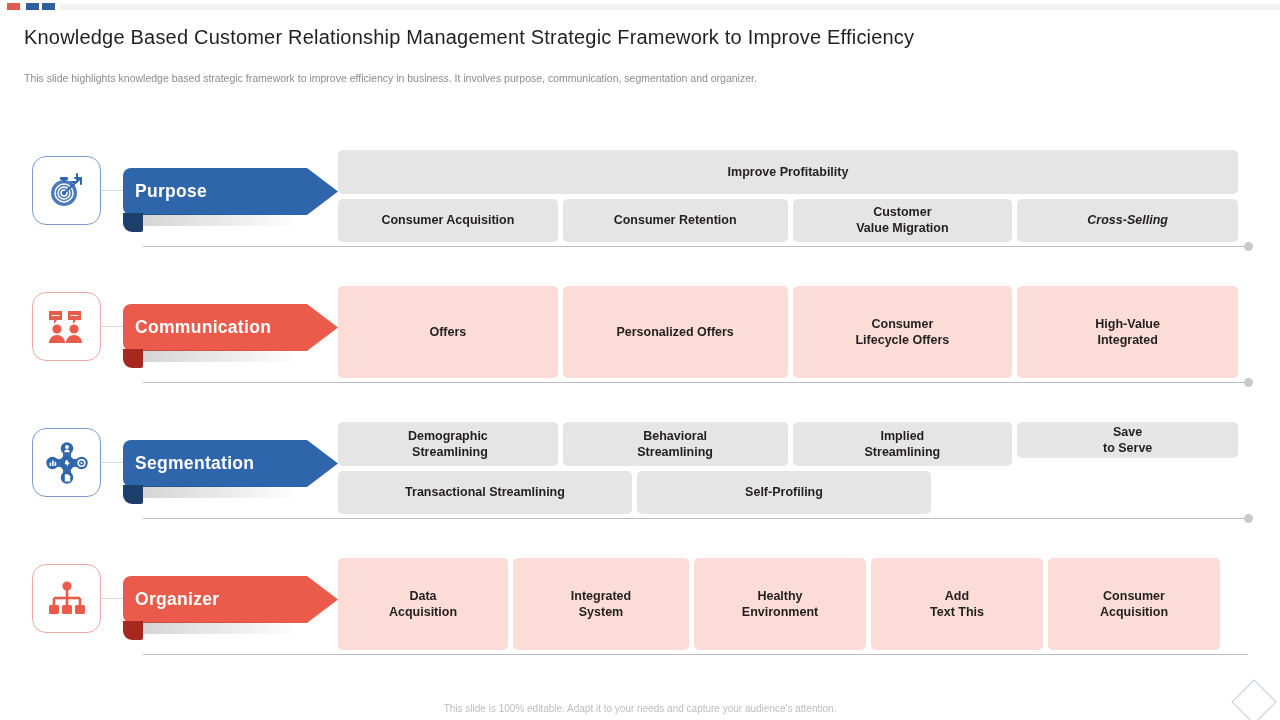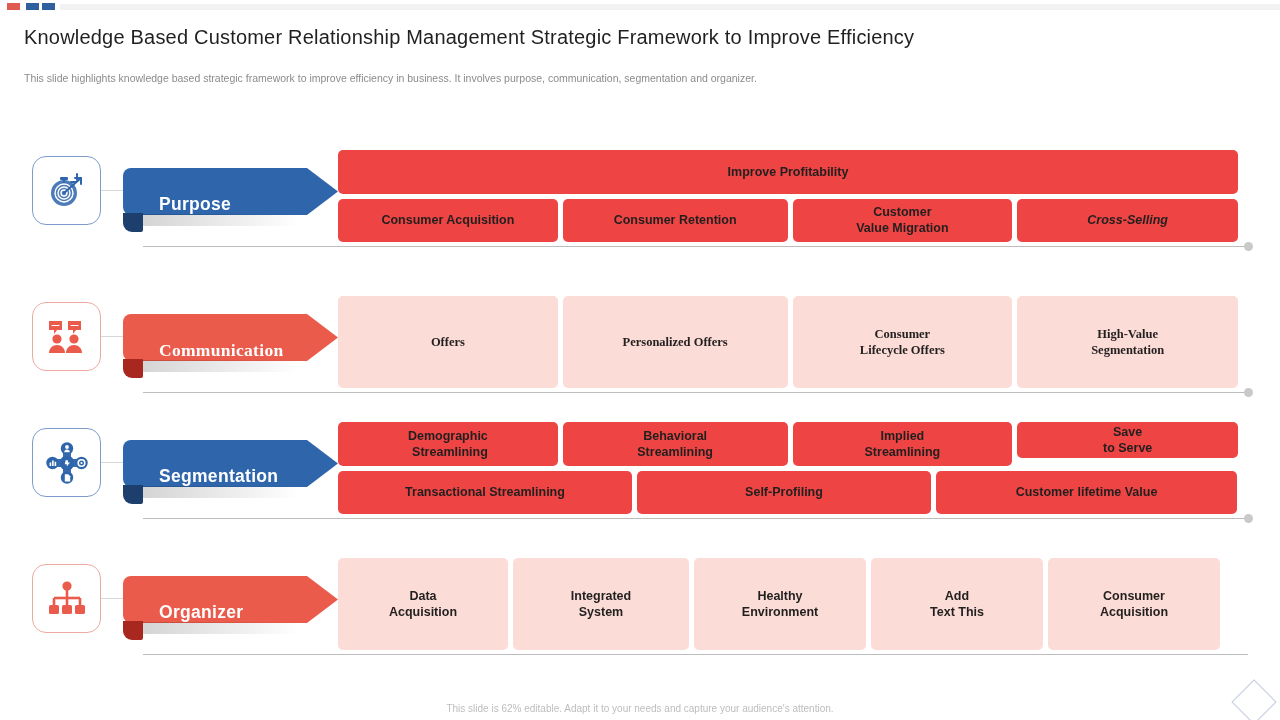--- a/index.html
+++ b/index.html
@@ -47,24 +47,24 @@
   .icon-tile.red  { border:1.6px solid #eeaaa2; }
   .icon-tile svg { display:block; }
 
   
   .tile-link { position:absolute; left:101px; top:40px; width:22px; height:1px; background:#d8d8d8; }
 
   
   .banner {
     position:absolute; left:123px; top:18px;
     width:215px; height:47px;
-    display:flex; align-items:flex-end;
+    display:flex; align-items:center;
     color:#ffffff; font-size:17.5px; font-weight:bold;
     letter-spacing:0.3px;
-    padding-left:36px;
+    padding-left:12px;
     clip-path: polygon(0 6px, 0 0, 184px 0, 215px 50%, 184px 47px, 0 47px, 0 41px);
     border-top-left-radius:8px; border-bottom-left-radius:8px;
   }
   .banner.blue { background:#2e65ab; }
   .banner.red  { background:#ea5b4b; }
   
   .banner-tab {
     position:absolute; left:123px; top:63px; width:20px; height:19px;
     border-bottom-left-radius:9px; border-bottom-right-radius:2px;
   }
@@ -86,21 +86,21 @@
 
   
   .boxes { position:absolute; left:338px; top:0; width:900px; }
   .box-row { display:flex; gap:5px; }
   .box {
     border-radius:5px;
     display:flex; align-items:center; justify-content:center; text-align:center;
     font-size:12.5px; font-weight:bold; color:#221f1f; line-height:1.28;
     padding:4px 6px;
   }
-  .box.blue { background:#ef4444; }
+  .box.blue { background:#e5e5e5; }
   .box.red  { background:#fbdcd6; }
 
   
   .footer {
     position:absolute; left:0; top:703px; width:1280px;
     text-align:center; font-size:10px; color:#bdbdbd;
   }
   .corner-diamond {
     position:absolute; right:10px; bottom:2px;
     width:32px; height:32px; transform:rotate(45deg);
@@ -169,21 +169,21 @@
 Value Migration</span>
             </div>
             <div class="box blue" style="width: 222px; height: 43.5px;">
               <span style="white-space: pre-line; font-style: italic;">Cross-Selling</span>
             </div>
           </div>
         </div>
         <div class="baseline" style="top: 96px; width: 1105px;"></div>
         <div class="baseline-dot" style="top: 92px; left: 1244px;"></div>
       </div>
-      <div class="row row-communication" style="top: 296px; font-family: Liberation Serif, serif;">
+      <div class="row row-communication" style="top: 286px;">
         <div class="icon-tile red">
           <span>
             <svg width="44" height="44" viewBox="0 0 44 44">
       <g fill="#ea5b4b">
         <path d="M4 6h13v9H12l-3 4v-4H4z"></path>
         <path d="M23 6h13v9h-5l-3 4v-4h-5z"></path>
         <circle cx="12" cy="24" r="4.6"></circle>
         <path d="M4 38c0-4.6 3.6-8 8-8s8 3.4 8 8z"></path>
         <circle cx="29" cy="24" r="4.6"></circle>
         <path d="M21 38c0-4.6 3.6-8 8-8s8 3.4 8 8z"></path>
@@ -208,21 +208,21 @@
             </div>
             <div class="box red" style="width: 226px; height: 92px;">
               <span style="white-space: pre-line;">Personalized Offers</span>
             </div>
             <div class="box red" style="width: 221px; height: 92px;">
               <span style="white-space: pre-line;">Consumer
 Lifecycle Offers</span>
             </div>
             <div class="box red" style="width: 222px; height: 92px;">
               <span style="white-space: pre-line;">High-Value
-Segmentation</span>
+Integrated</span>
             </div>
           </div>
         </div>
         <div class="baseline" style="top: 96px; width: 1105px;"></div>
         <div class="baseline-dot" style="top: 92px; left: 1244px;"></div>
       </div>
       <div class="row row-segmentation" style="top: 422px;">
         <div class="icon-tile blue">
           <span>
             <svg width="46" height="46" viewBox="0 0 46 46">
@@ -273,23 +273,20 @@
               <span style="white-space: pre-line;">Save
 to Serve</span>
             </div>
           </div>
           <div class="box-row" style="height: 43.5px; margin-bottom: 0px;">
             <div class="box blue" style="width: 294px; height: 43.5px;">
               <span style="white-space: pre-line;">Transactional Streamlining</span>
             </div>
             <div class="box blue" style="width: 294px; height: 43.5px;">
               <span style="white-space: pre-line;">Self-Profiling</span>
-            </div>
-            <div class="box blue" style="width: 301px; height: 43.5px;">
-              <span style="white-space: pre-line;">Customer lifetime Value</span>
             </div>
           </div>
         </div>
         <div class="baseline" style="top: 96px; width: 1105px;"></div>
         <div class="baseline-dot" style="top: 92px; left: 1244px;"></div>
       </div>
       <div class="row row-organizer" style="top: 558px;">
         <div class="icon-tile red">
           <span>
             <svg width="44" height="44" viewBox="0 0 44 44">
@@ -336,15 +333,15 @@
             <div class="box red" style="width: 172px; height: 92px;">
               <span style="white-space: pre-line;">Consumer
 Acquisition</span>
             </div>
           </div>
         </div>
         <div class="baseline" style="top: 96px; width: 1105px;"></div>
       </div>
     </div>
 
-  <div class="footer">This slide is 62% editable. Adapt it to your needs and capture your audience's attention.</div>
+  <div class="footer">This slide is 100% editable. Adapt it to your needs and capture your audience's attention.</div>
   <div class="corner-diamond"></div>
 </div>
 
 </body></html>

